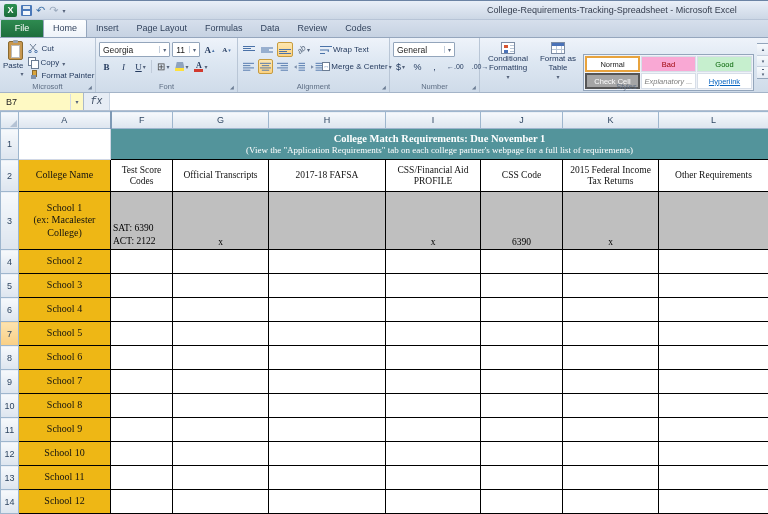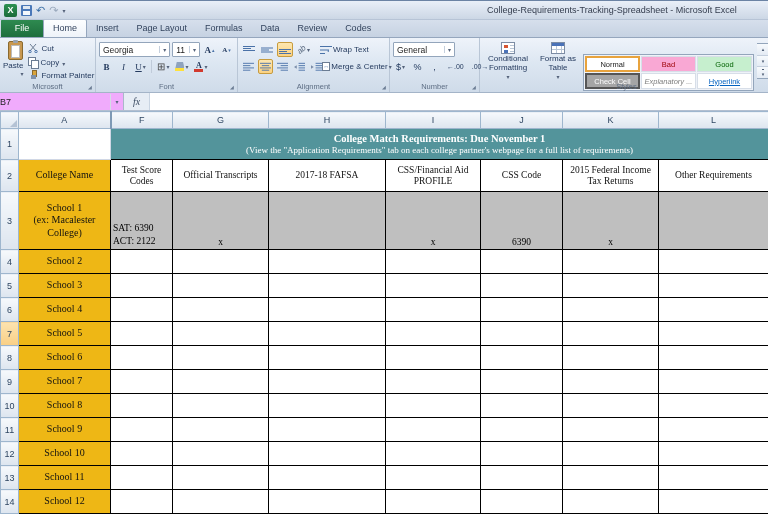--- a/index.html
+++ b/index.html
@@ -99,23 +99,23 @@
   .chip.check{background:#a5a5a5;color:#fff;border:2px solid #565656}
   .chip.expl{color:#7f7f7f;font-style:italic}
   .chip.link{color:#0563c1;text-decoration:underline}
   .gal-arrows{display:flex;flex-direction:column;border:1px solid #93a5bb;border-left:none;width:13px;align-self:flex-start;margin-top:3px;height:36px}
   .gal-arrows .ga{flex:1;font-size:5px;display:flex;align-items:center;justify-content:center;color:#4a5a72;background:linear-gradient(#f7fafd,#e4ebf4);border-bottom:1px solid #c4cfdd}
   .gal-arrows .ga:last-child{border-bottom:none}
   .ga-more{border-top:1px solid #4a5a72;padding-top:1px}
 
   
   .fbar{height:18px;background:#e7edf5;border-bottom:1px solid #b3bfd0;display:flex;align-items:stretch}
-  .namebox{width:124px;background:#f0abfc;border-right:1px solid #aab8ca;display:flex;align-items:center;font-size:9px;color:#222}
+  .namebox{width:84px;background:#fef9c3;border-right:1px solid #aab8ca;display:flex;align-items:center;font-size:9px;padding-left:6px;color:#222}
   .namebox .ndd{margin-left:auto;width:13px;text-align:center;font-size:6px;color:#55637b;border-left:1px solid #d4dce6;line-height:16px}
-  .fx{width:26px;display:flex;align-items:center;justify-content:center;font-size:10px;font-style:italic;font-family:Liberation Serif, serif;color:#3c4c63;border-right:1px solid #c9d4e2}
+  .fx{width:26px;display:flex;align-items:center;justify-content:center;font-size:10px;font-style:italic;font-family:Liberation Mono, monospace;color:#3c4c63;border-right:1px solid #c9d4e2}
   .finput{flex:1;background:#fff;font-size:9px;padding:2px 4px;color:#222}
 
   
   .gridwrap{background:#fff}
   table{border-collapse:collapse;table-layout:fixed;width:768px}
   th,td{overflow:hidden;vertical-align:middle;padding:0}
   .ch,.corner,.rh{background:linear-gradient(#f6f9fc,#dde5ef);border:1px solid #9eb6ce;font-size:9px;color:#2f4662;font-weight:normal;text-align:center}
   .corner{position:relative}
   .corner::after{content:"";position:absolute;right:1px;bottom:1px;border-left:7px solid transparent;border-bottom:7px solid #b4c2d4}
   .ch.hiddenb{border-left:2px solid #7e99b5}

